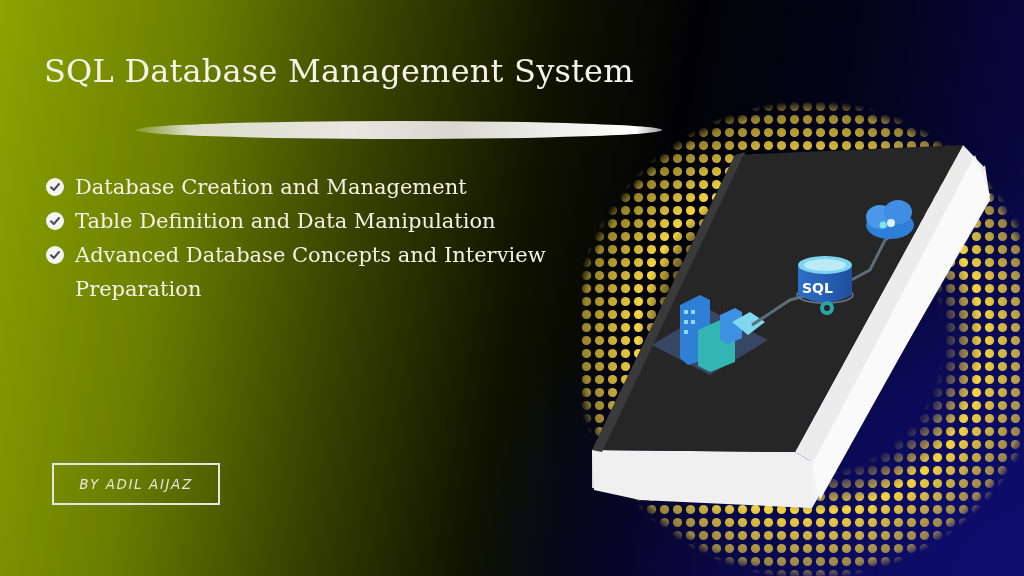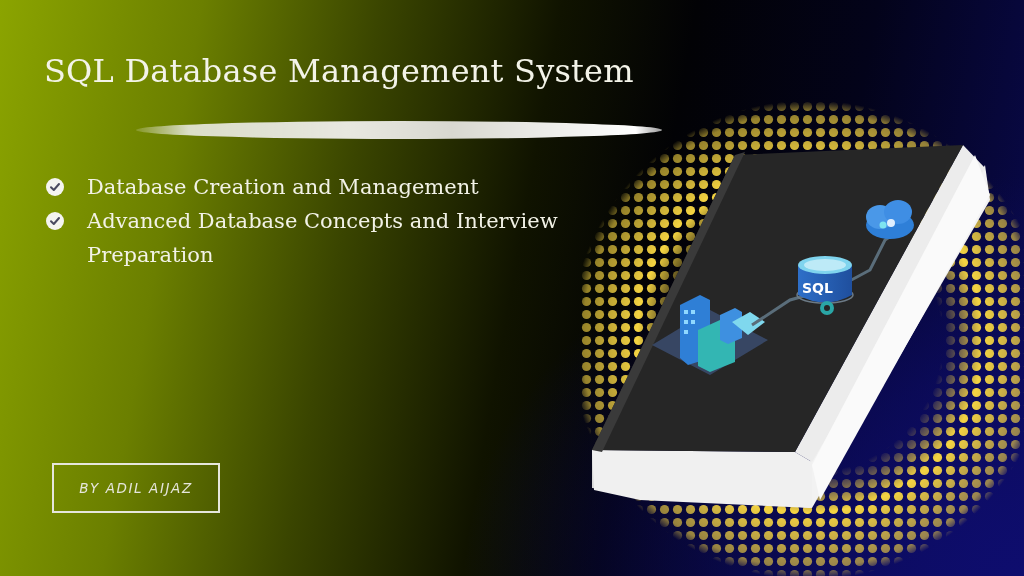--- a/index.html
+++ b/index.html
@@ -21,23 +21,23 @@
     background: linear-gradient(90deg, rgba(255,255,255,0.15) 0%, rgba(240,240,235,0.85) 10%, #e8e8e0 40%, #d8d8d0 60%, #ffffff 95%, rgba(255,255,255,0.6) 100%);
     filter: blur(0.6px);
   }
   .features { position: absolute; left: 46px; top: 170px; margin: 0; padding: 0; list-style: none; }
   .feature { display: flex; align-items: flex-start; color: #f2f2e6; font-size: 21px; line-height: 34px; font-family: "DejaVu Serif", serif; }
   .check {
     width: 18px; height: 18px; border-radius: 50%; background: #f4f4f0;
     margin-top: 8px; margin-right: 11px; flex: none; display: flex; align-items: center; justify-content: center;
   }
   .check svg { width: 12px; height: 12px; }
-  .feature-text { width: 490px; margin-left: 12px; }
+  .feature-text { width: 490px; }
   .author {
-    position: absolute; left: 52px; top: 463px; width: 168px; height: 50px;
+    position: absolute; left: 52px; top: 463px; width: 168px; height: 42px;
     border: 2px solid #e6e6dc; box-sizing: border-box;
     display: flex; align-items: center; justify-content: center;
     color: #e6e6dc; font-family: "DejaVu Sans", sans-serif; font-style: italic;
     font-size: 13.5px; letter-spacing: 1.6px;
   }
   .art { position: absolute; left: 580px; top: 100px; width: 444px; height: 476px; }
 </style>
 </head>
 <body>
 
@@ -45,20 +45,28 @@
 <div class="brush"></div>
 
 <ul class="features">
   <li class="feature">
     <span class="check">
         <svg viewBox="0 0 12 12">
           <path d="M2 6.2 L4.8 9 L10 3" fill="none" stroke="#4a4a60" stroke-width="2" stroke-linecap="round" stroke-linejoin="round"></path>
         </svg>
       </span>
     <span class="feature-text">Database Creation and Management</span>
+  </li>
+  <li class="feature">
+    <span class="check">
+        <svg viewBox="0 0 12 12">
+          <path d="M2 6.2 L4.8 9 L10 3" fill="none" stroke="#4a4a60" stroke-width="2" stroke-linecap="round" stroke-linejoin="round"></path>
+        </svg>
+      </span>
+    <span class="feature-text">Table Definition and Data Manipulation</span>
   </li>
   <li class="feature">
     <span class="check">
         <svg viewBox="0 0 12 12">
           <path d="M2 6.2 L4.8 9 L10 3" fill="none" stroke="#4a4a60" stroke-width="2" stroke-linecap="round" stroke-linejoin="round"></path>
         </svg>
       </span>
     <span class="feature-text">Advanced Database Concepts and Interview Preparation</span>
   </li>
 </ul>

